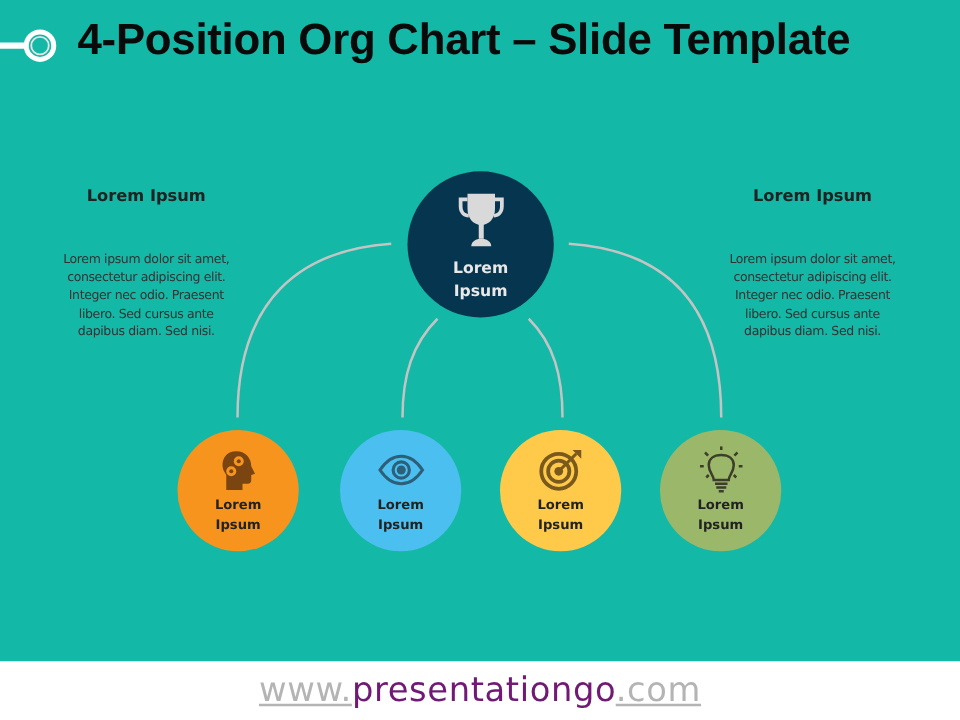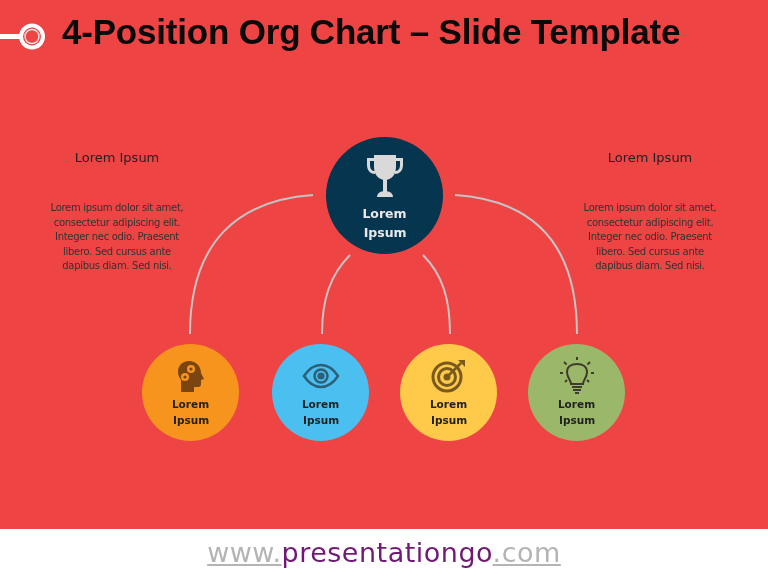--- a/index.html
+++ b/index.html
@@ -1,24 +1,24 @@
 <!DOCTYPE html>
 <html><head>
 <meta charset="utf-8">
 <style>
   html, body { margin: 0; padding: 0; }
   body { width: 768px; height: 576px; position: relative; overflow: hidden; background: #ffffff; font-family: "Liberation Sans", sans-serif; }
-  .slide { position: absolute; left: 0; top: 0; width: 768px; height: 529px; background: #ef4444; }
+  .slide { position: absolute; left: 0; top: 0; width: 768px; height: 529px; background: #14b8a6; }
   .pin { position: absolute; left: 0; top: 22px; width: 50px; height: 30px; }
   .title { position: absolute; left: 62px; top: 12px; font-family: "Liberation Sans", sans-serif; font-weight: bold; font-size: 35px; color: #0a0a0a; white-space: nowrap; letter-spacing: -0.2px; }
   .connectors { position: absolute; left: 0; top: 0; width: 768px; height: 529px; }
   .side { position: absolute; width: 170px; text-align: center; color: #222; }
-  .side .h { font-family: "DejaVu Sans", sans-serif; font-weight: normal; font-size: 13px; margin-bottom: 8px; }
+  .side .h { font-family: "DejaVu Sans", sans-serif; font-weight: bold; font-size: 13px; margin-bottom: 8px; }
   .side .p { font-family: "DejaVu Sans", sans-serif; font-size: 10px; line-height: 14.5px; color: #333; letter-spacing: -0.3px; margin-top: 36px; }
-  .circle { position: absolute; border-radius: 50%; display: flex; flex-direction: column; align-items: center; justify-content: center; text-align: right; font-family: "DejaVu Sans", sans-serif; font-weight: bold; }
+  .circle { position: absolute; border-radius: 50%; display: flex; flex-direction: column; align-items: center; justify-content: center; text-align: center; font-family: "DejaVu Sans", sans-serif; font-weight: bold; }
   .circle .lbl { line-height: 1.45; }
   .main { left: 326px; top: 137px; width: 117px; height: 117px; background: #06354f; color: #e8e8e8; font-size: 12.5px; }
   .main .ico { margin-top: 4px; margin-bottom: 6px; }
   .sub { width: 97px; height: 97px; top: 344px; color: #222; font-size: 10.5px; }
   .sub .ico { margin-top: 2px; margin-bottom: 4px; height: 34px; display: flex; align-items: center; justify-content: center; }
   .footer { position: absolute; left: 0; top: 529px; width: 768px; height: 47px; text-align: center; font-family: "DejaVu Sans", sans-serif; font-size: 27px; line-height: 47px; letter-spacing: 0.5px; }
   .footer .light { color: #b4b4b4; text-decoration: underline; }
   .footer .dark { color: #701a75; }
 </style>
 </head>

